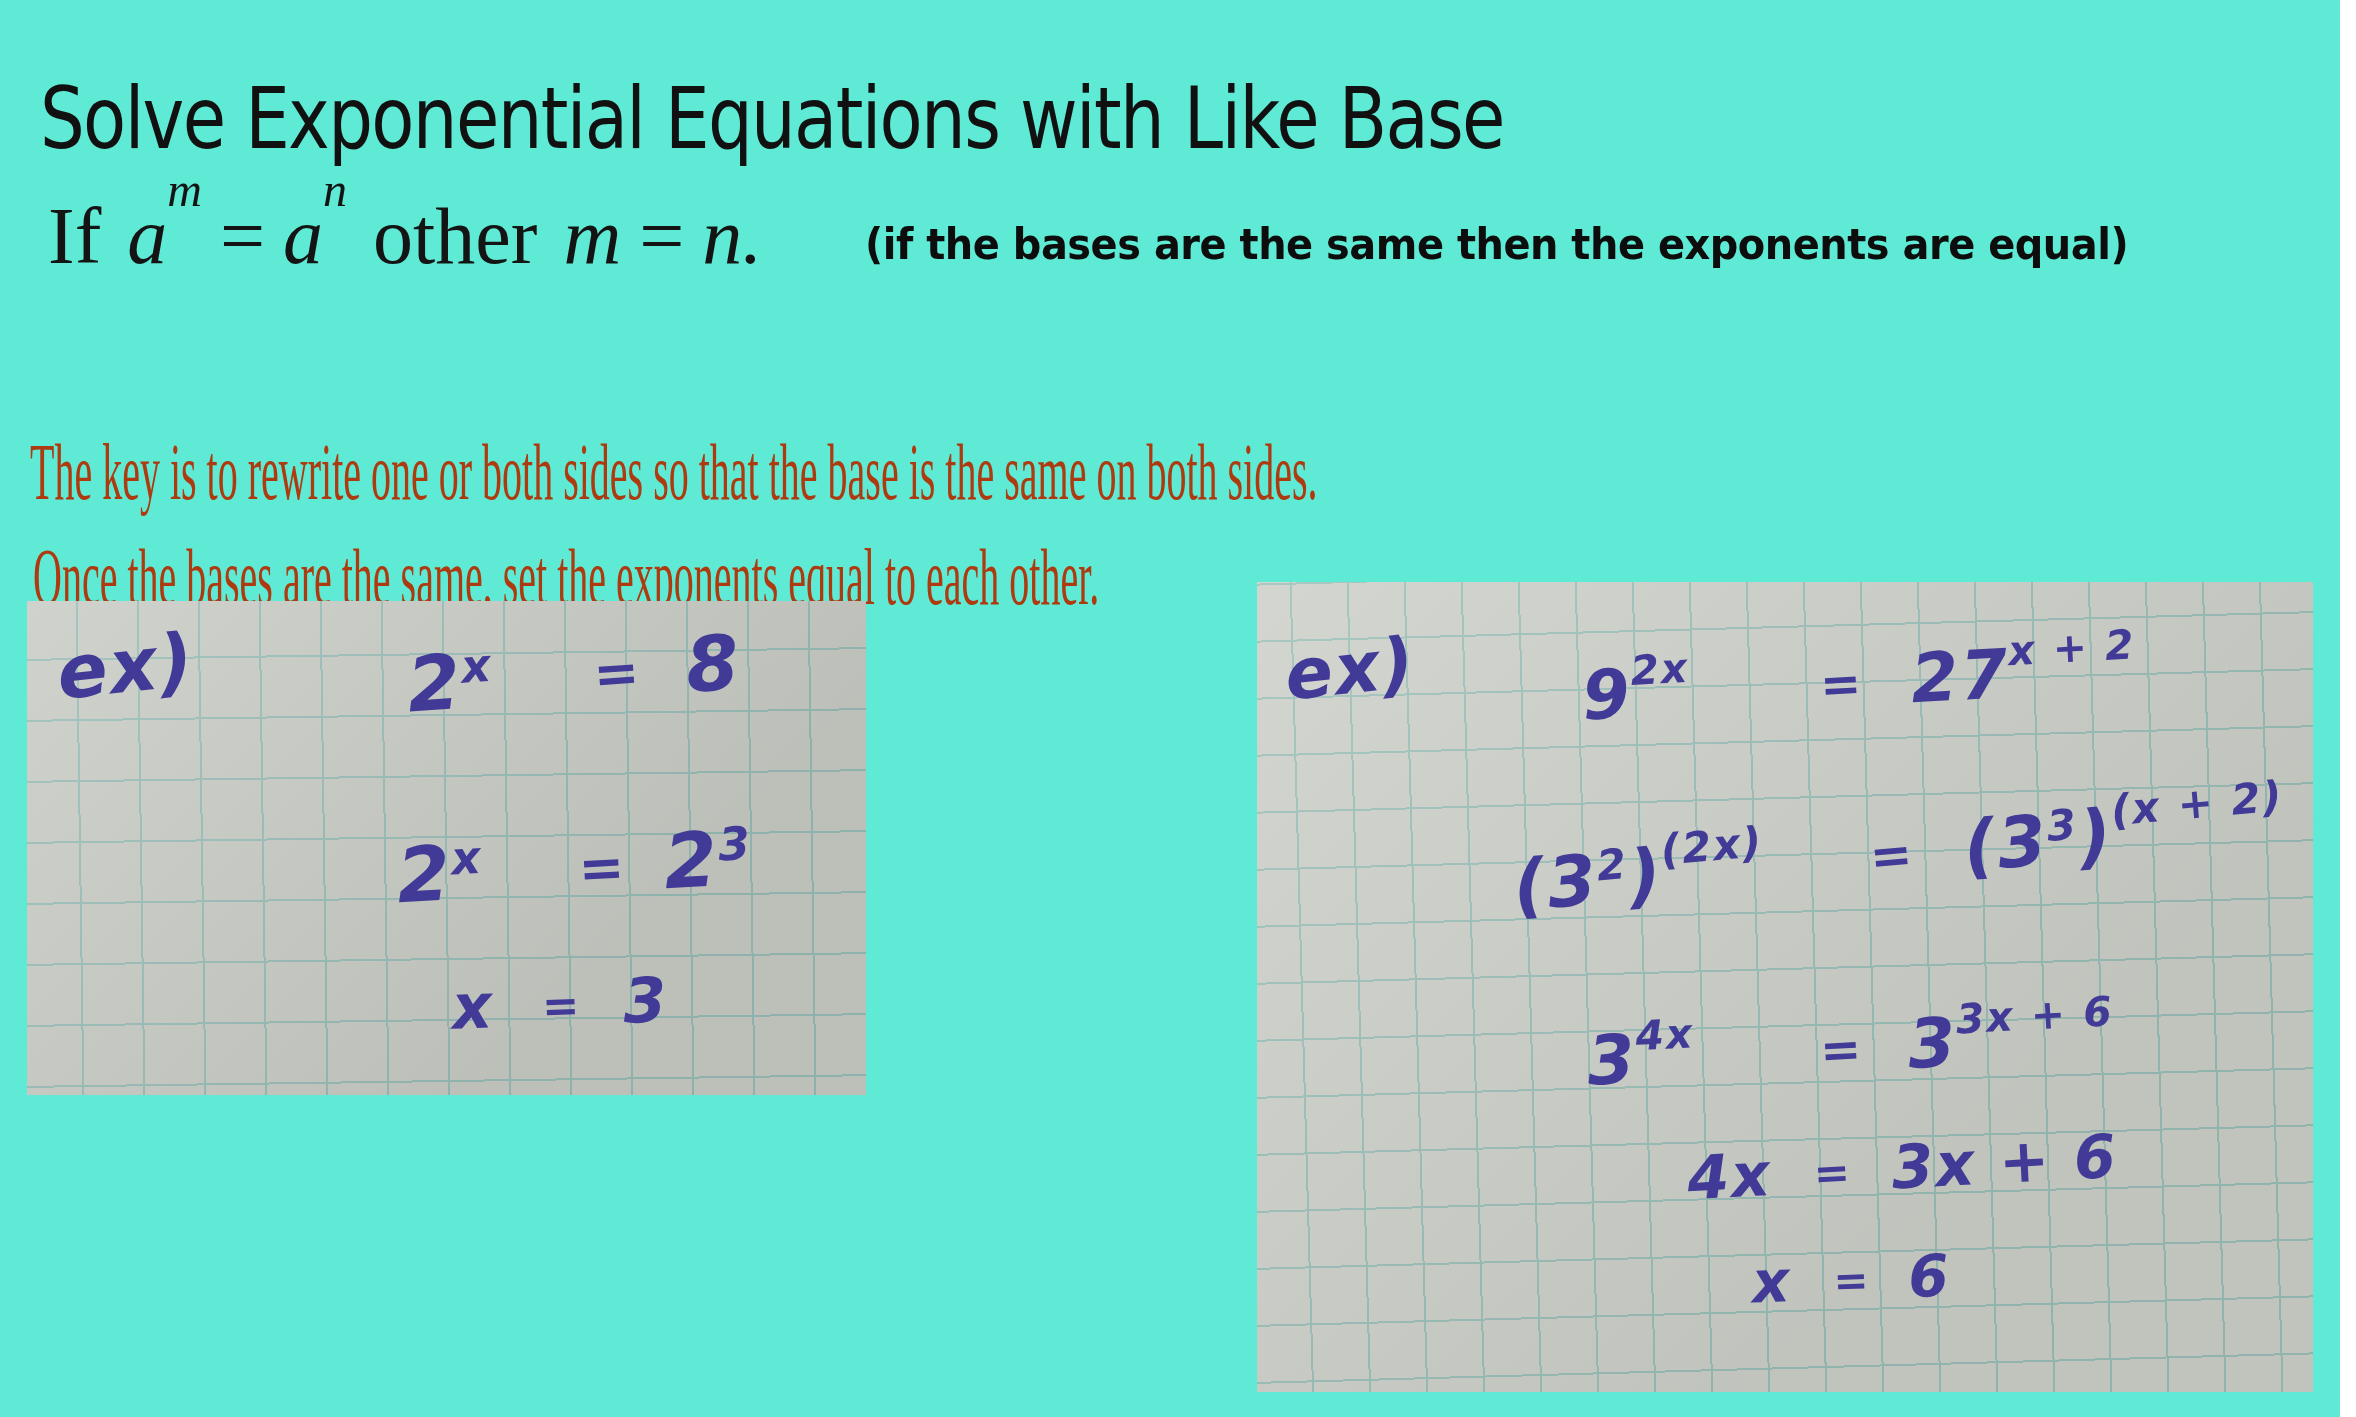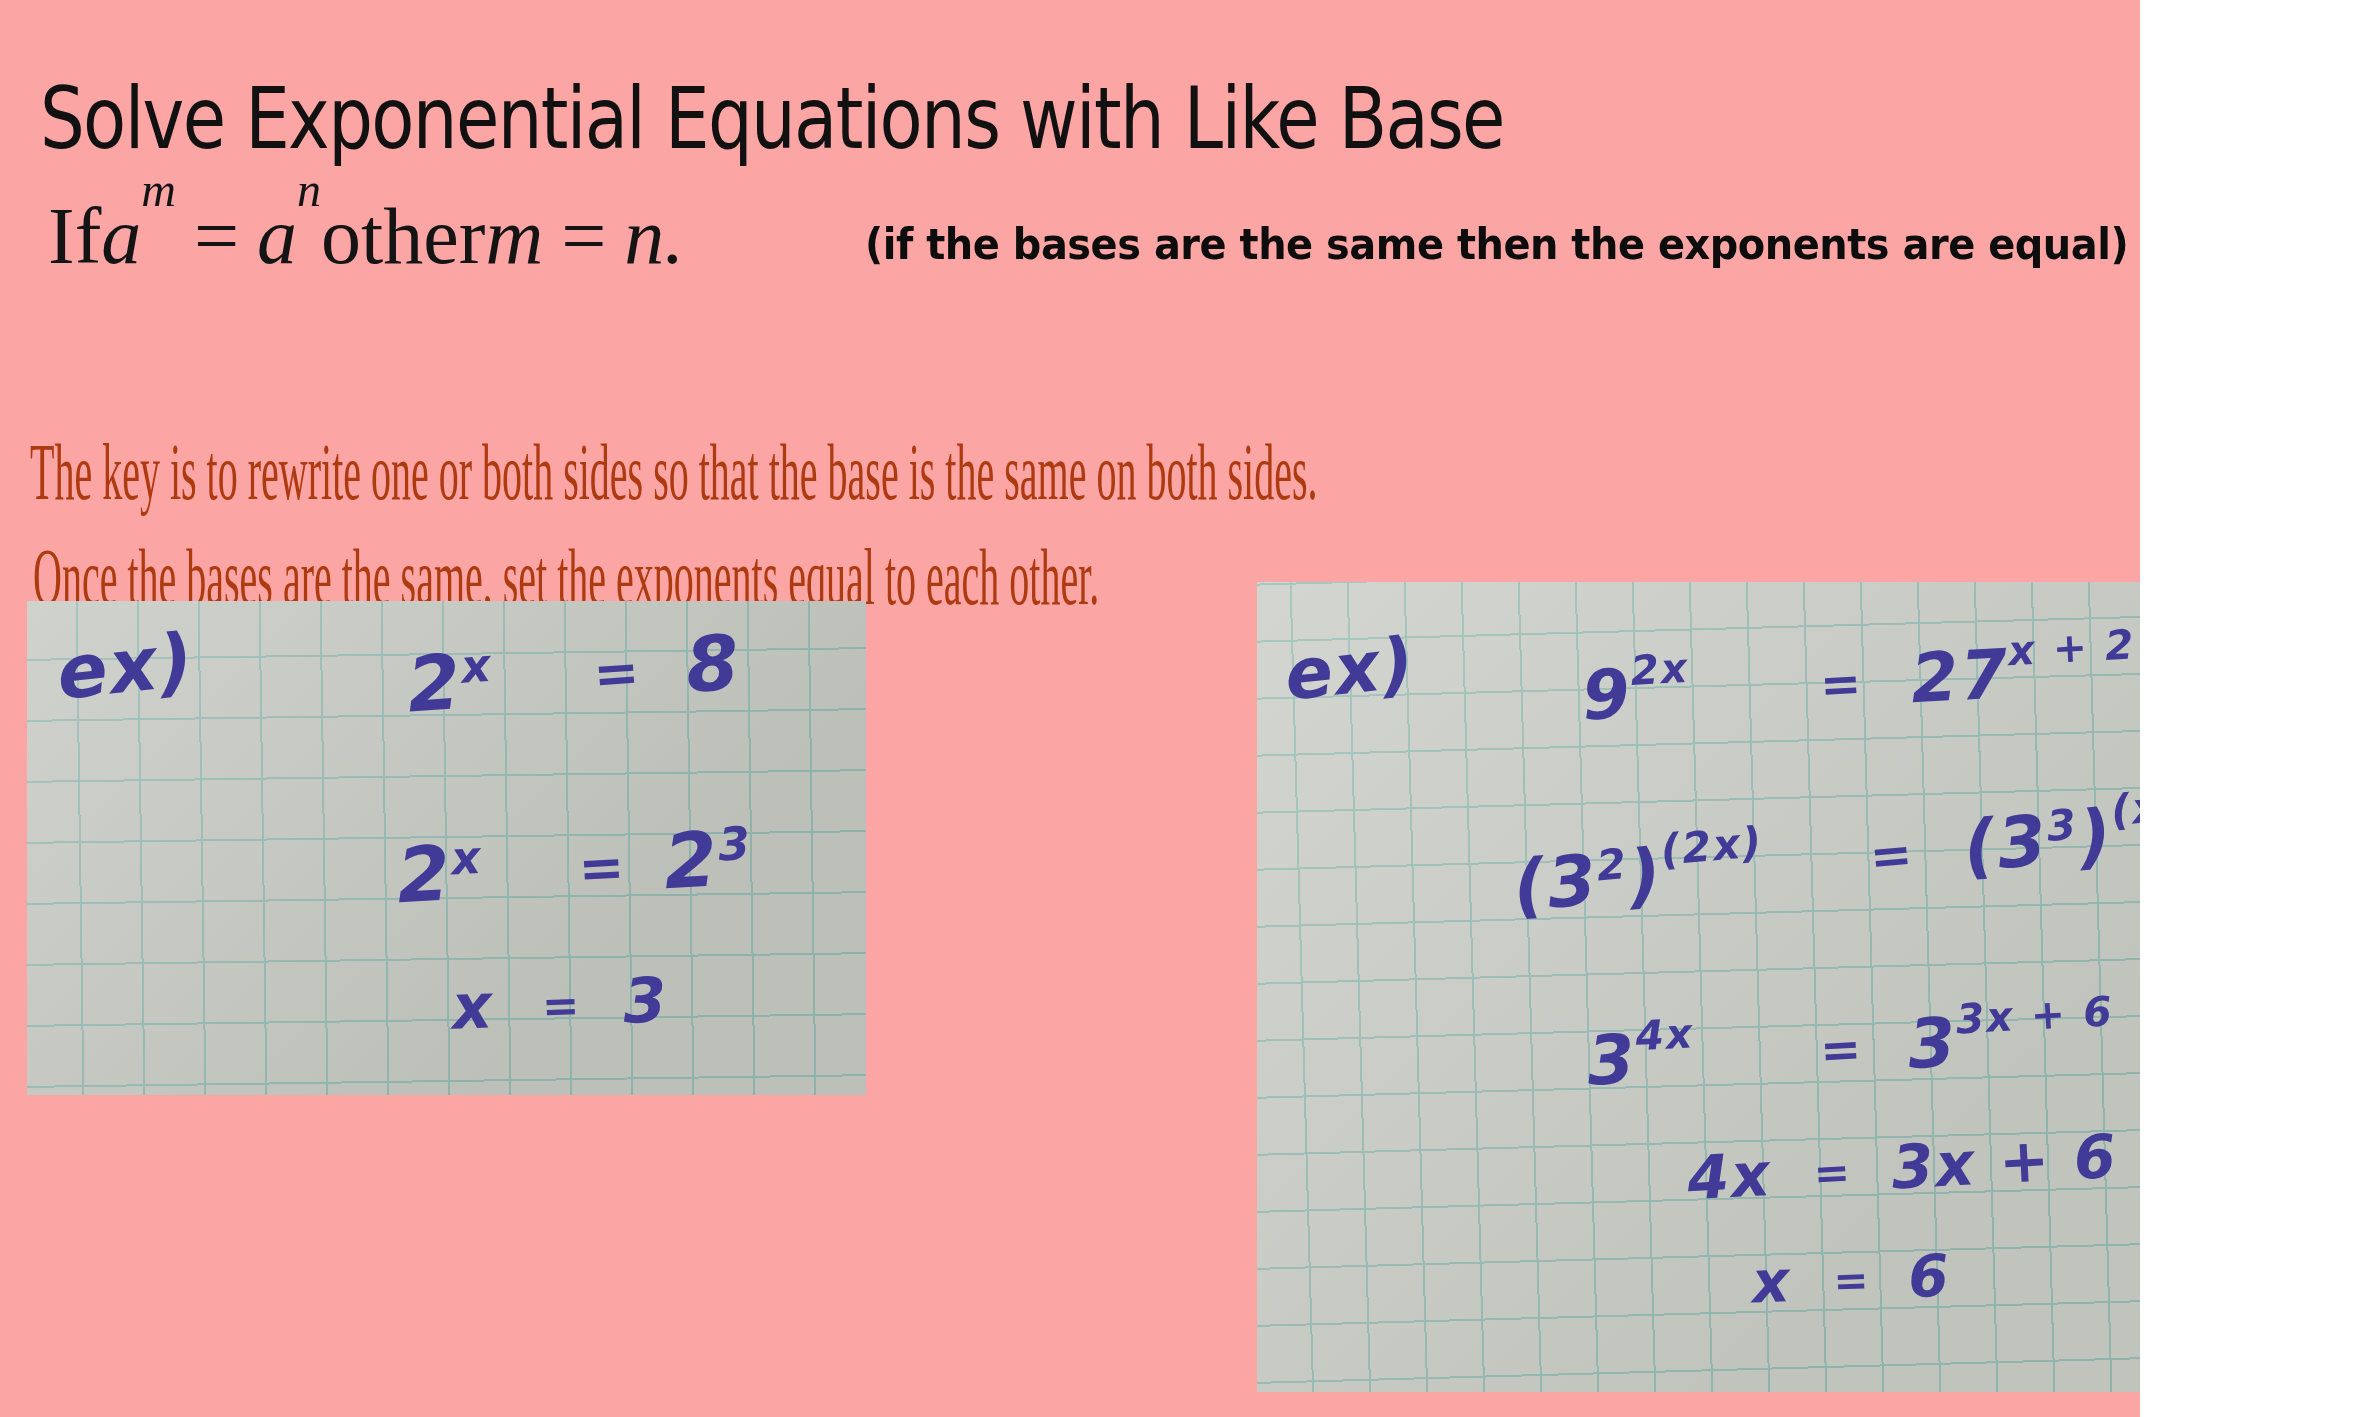--- a/index.html
+++ b/index.html
@@ -5,40 +5,40 @@
   :root{
     --red:#ae3a10;
     --ink:#413a96;
     --paper-l:#c7cac3;
     --paper-r:#cbcec7;
     --grid:#79b3ad;
   }
   html,body{margin:0;padding:0;background:#ffffff;}
   .page{
     position:relative;
-    width:2140px;height:1417px;
-    background:#fca5a5;
+    width:2340px;height:1417px;
+    background:#5eead4;
     overflow:hidden;
     font-family:"DejaVu Sans",sans-serif;
   }
   
   .title{
     position:absolute;left:40px;top:10px;
     font-family:"DejaVu Sans",sans-serif;
     font-size:86px;font-weight:500;color:#111;
     letter-spacing:-2px;white-space:nowrap;
     transform:scaleX(0.82);transform-origin:left top;
   }
   .rule-formula{
     position:absolute;left:48px;top:196px;
     font-family:"Liberation Serif","DejaVu Serif",serif;
     font-size:80px;color:#141414;white-space:nowrap;line-height:1;
   }
   .rule-formula .gap-s{margin-left:18px;}
-  .rule-formula .gap-m{}
+  .rule-formula .gap-m{margin-left:26px;}
   .rule-formula .mvar{font-style:italic;}
   .rule-formula sup{font-size:0.60em;line-height:0;position:relative;top:-0.62em;font-style:italic;}
   .rule-note{
     position:absolute;left:865px;top:220px;
     font-family:"DejaVu Sans",sans-serif;
     font-size:42px;font-weight:bold;color:#0d0d0d;
     letter-spacing:-0.5px;white-space:nowrap;
     transform:scaleX(0.95);transform-origin:left top;
   }
   .keyline{

